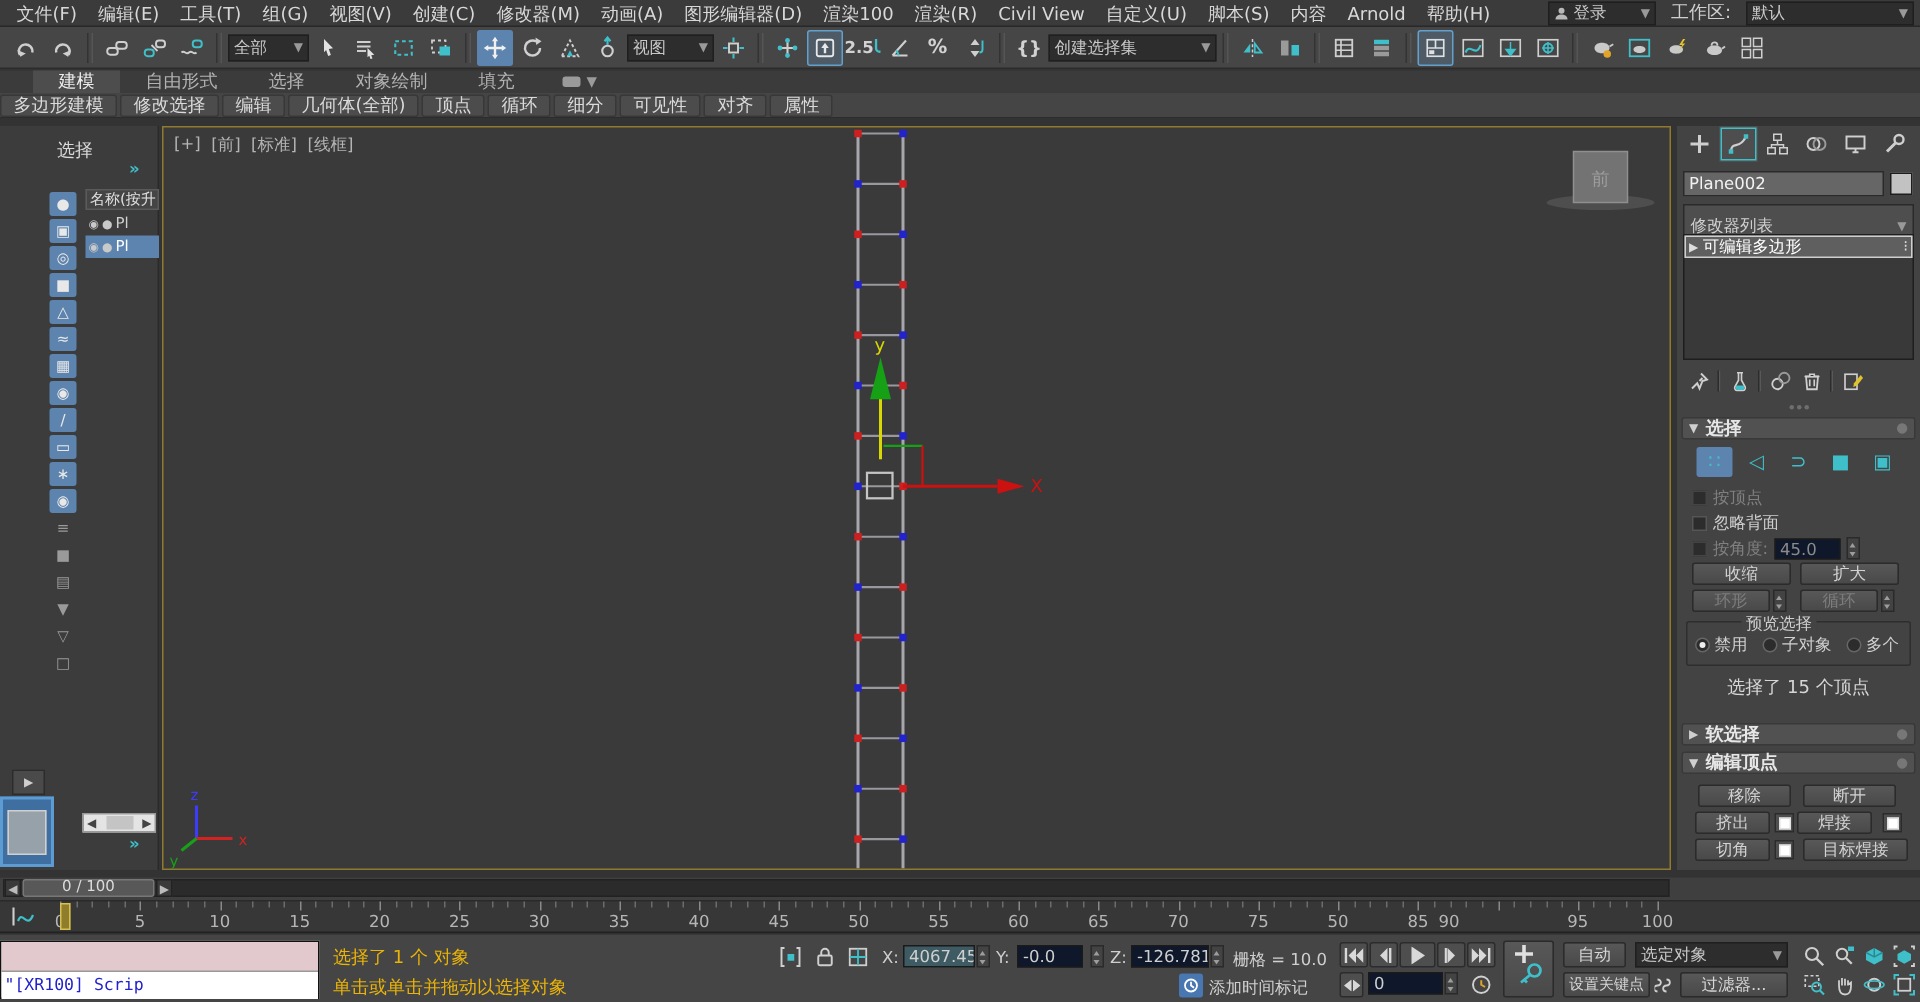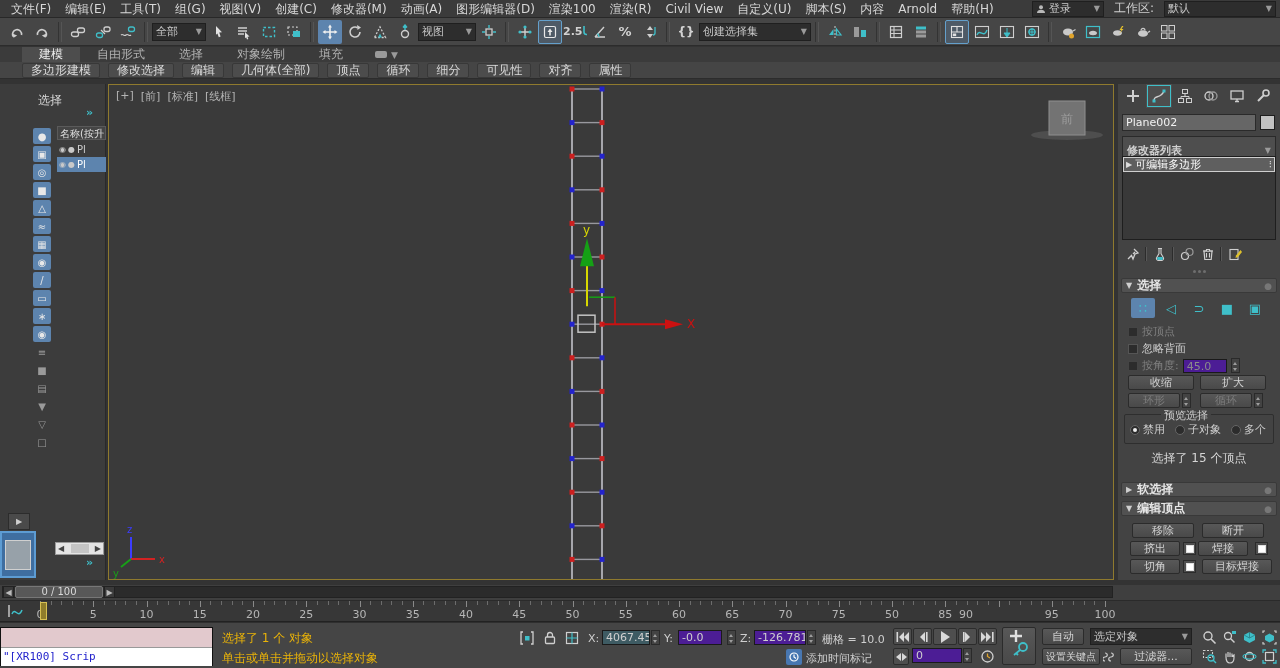--- a/index.html
+++ b/index.html
@@ -23,21 +23,21 @@
   .tbtn.outlined{border:1px solid #64a0cc;background:#4e5a66;box-sizing:border-box;}
   .tsep{width:2px;height:20px;border-left:1px solid #333;border-right:1px solid #555;margin:0 3px;flex:0 0 auto;}
   .tglyph{font-size:11px;color:#d2d2d2;font-weight:bold;}
   
   .ribbon-tabs{position:absolute;left:0;top:47px;width:1280px;height:15px;background:#3b3b3b;
                display:flex;align-items:stretch;padding-left:22px;box-sizing:border-box;font-size:12px;}
   .rtab{padding:0 17px;line-height:15px;color:#b2b2b2;cursor:default;}
   .rtab.active{background:#4d4d4d;color:#ececec;}
   .rtab-extra{margin-left:14px;display:flex;align-items:center;gap:3px;color:#9a9a9a;font-size:9px;}
   .ribbon-bar{position:absolute;left:0;top:62px;width:1280px;height:17px;background:#454545;
-              border-bottom:1px solid #2c2c2c;display:flex;align-items:center;padding-left:22px;gap:8px;box-sizing:border-box;}
+              border-bottom:1px solid #2c2c2c;display:flex;align-items:center;gap:2px;box-sizing:border-box;}
   .rbtn{background:#4c4c4c;border:1px solid #383838;border-radius:2px;padding:0 8px;line-height:13px;
         font-size:12px;color:#dadada;white-space:nowrap;}
   
   .explorer{position:absolute;left:0;top:84px;width:106px;height:496px;background:#3c3c3c;
             border-right:1px solid #2a2a2a;box-sizing:border-box;}
   .ex-title{position:absolute;left:38px;top:8px;font-size:12px;color:#d8d8d8;}
   .ex-more{position:absolute;left:86px;top:22px;color:#3fbfc9;font-size:11px;font-weight:bold;}
   .ex-filters{position:absolute;left:33px;top:44px;width:21px;}
   .fbtn{width:18px;height:16px;margin-bottom:2px;border-radius:2px;display:flex;align-items:center;justify-content:center;
         font-size:10px;color:#e8e8e8;background:#4a4a4a;}
@@ -98,21 +98,21 @@
   .cbrow.dis{color:#808080;}
   .cb{width:10px;height:10px;background:#2c2c2c;border:1px solid #555;box-sizing:border-box;}
   .cbrow.dis .cb{border-color:#444;}
   .pbtn{background:linear-gradient(#585858,#494949);border:1px solid #2b2b2b;border-radius:2px;color:#d2d2d2;
         font-size:11px;height:15px;line-height:13px;text-align:center;box-sizing:border-box;}
   .pbtn.dis{color:#7d7d7d;}
   .spin{display:inline-flex;flex-direction:column;width:9px;height:15px;background:#434343;border:1px solid #2a2a2a;box-sizing:border-box;}
   .spin i{flex:1;position:relative;}
   .spin i.up:after{content:"";position:absolute;left:1px;top:1px;border:2.5px solid transparent;border-bottom:3px solid #9d9d9d;}
   .spin i.dn:after{content:"";position:absolute;left:1px;top:2px;border:2.5px solid transparent;border-top:3px solid #9d9d9d;}
-  .nfield{background:#4c1d95;border:1px solid #1a1a1a;color:#cfcfcf;font-size:11px;line-height:13px;padding:0 3px;
+  .nfield{background:#0f172a;border:1px solid #1a1a1a;color:#cfcfcf;font-size:11px;line-height:13px;padding:0 3px;
           box-sizing:border-box;overflow:hidden;white-space:nowrap;}
   .groupbox{border:1px solid #2e2e2e;border-radius:2px;}
   .grouplabel{position:absolute;background:#434343;padding:0 3px;font-size:11px;color:#cfcfcf;}
   .radio-item{display:flex;align-items:center;gap:3px;font-size:11px;color:#cfcfcf;}
   .radio{width:10px;height:10px;border-radius:50%;background:#2c2c2c;border:1px solid #666;box-sizing:border-box;}
   .radio.sel:after{content:"";display:block;width:4px;height:4px;margin:2px;border-radius:50%;background:#ededed;}
   .sbox{width:13px;height:13px;border:1px solid #2b2b2b;background:#4f4f4f;display:flex;align-items:center;justify-content:center;}
   .sbox:after{content:"";width:6px;height:6px;border:1px solid #e0e0e0;background:#fff;}
   
   .timeslider{position:absolute;left:0;top:585px;width:1280px;height:15px;background:#3f3f3f;}
@@ -608,21 +608,21 @@
           <svg width="16" height="16">
             <path d="M3 13 9 7" stroke="#cfcfcf" stroke-width="2"></path>
             <circle cx="11" cy="5" r="3" stroke="#cfcfcf" fill="none" stroke-width="1.6"></circle>
           </svg>
         </div>
     </div>
 
     <div class="cp-abs cp-field" style="left:4px;top:30px;width:134px;height:17px;">Plane002</div>
     <div class="cp-abs" style="left:142px;top:31px;width:15px;height:15px;background:#c2c2c2;border:1px solid #1e1e1e;"></div>
 
-    <div class="cp-abs cp-drop" style="left:4px;top:52px;width:154px;height:28px;font-weight:bold;">
+    <div class="cp-abs cp-drop" style="left:4px;top:52px;width:154px;height:28px;">
       <span>修改器列表</span>
       <span class="da">▼</span>
     </div>
 
     <div class="cp-abs stackbox" style="left:4px;top:72px;width:154px;height:84px;">
         <div class="stack-row selected">
     <span class="sarrow">▶</span>
     <span>可编辑多边形</span>
     <span class="srt">⁝</span>
         </div>

